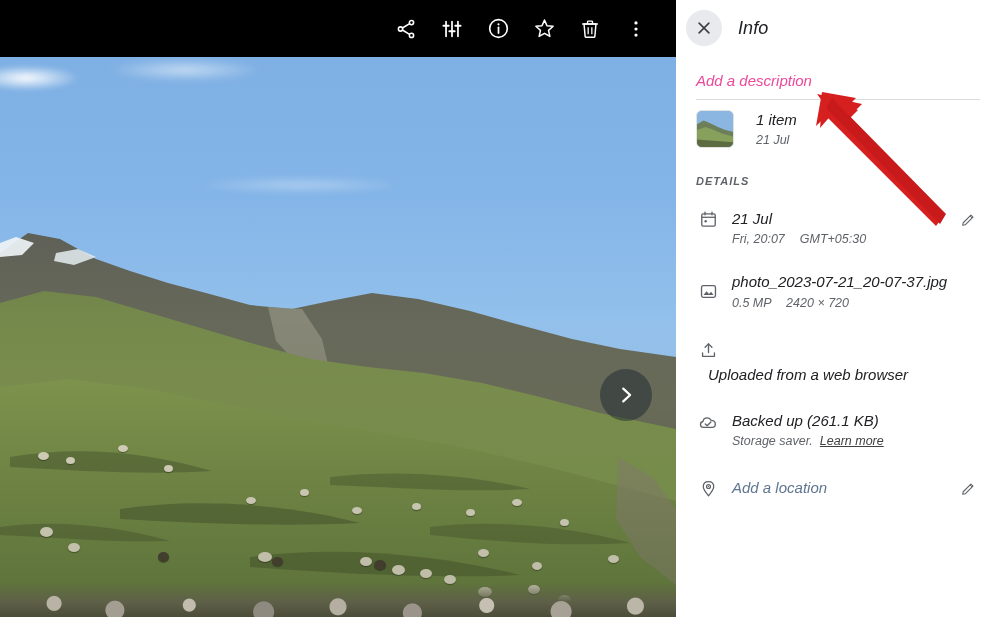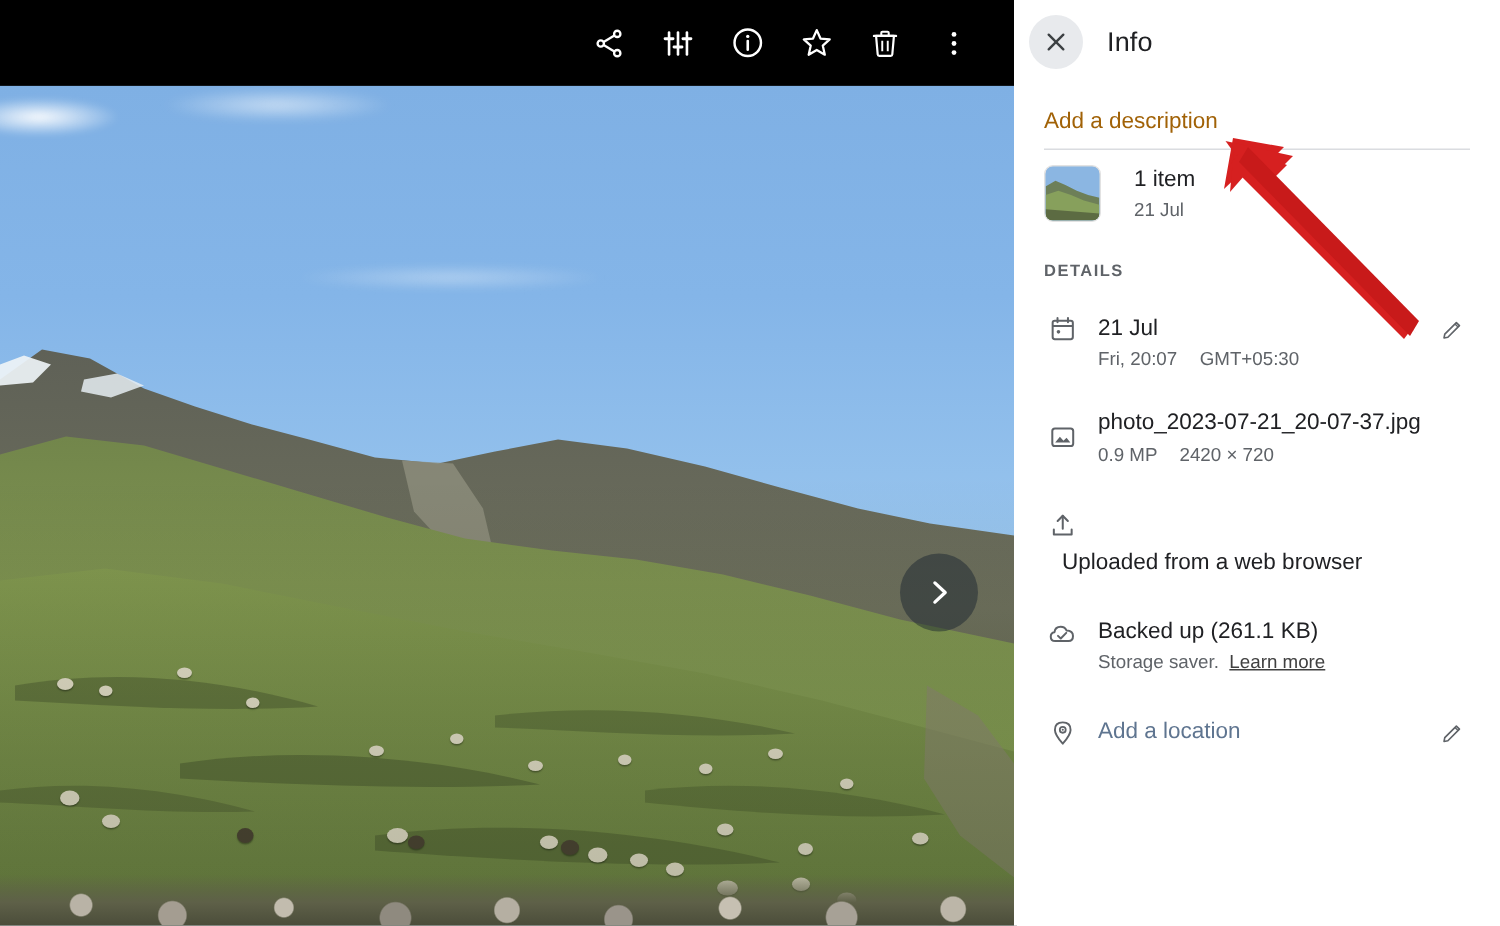--- a/index.html
+++ b/index.html
@@ -12,20 +12,21 @@
     height: 617px;
     overflow: hidden;
     font-family: "Liberation Sans", sans-serif;
     -webkit-font-smoothing: antialiased;
   }
   .app {
     position: relative;
     width: 1000px;
     height: 587px;
     display: flex;
+    font-style: italic;
   }
 
   
   .viewer {
     position: relative;
     width: 676px;
     height: 617px;
     background: #000000;
     overflow: hidden;
     flex: 0 0 676px;
@@ -167,21 +168,21 @@
     letter-spacing: .1px;
   }
   .desc-row {
     margin: 16px 20px 0 20px;
     padding-bottom: 9px;
     border-bottom: 1px solid #dadce0;
     cursor: text;
   }
   .desc-placeholder {
     font-size: 15px;
-    color: #a16207;
+    color: #ec4899;
   }
   .section-label {
     font-size: 11px;
     letter-spacing: 1.0px;
     color: #5f6368;
     font-weight: bold;
     padding: 0 20px;
   }
   .albums-label { margin-top: 25px; }
   .details-label { margin-top: 27px; }
@@ -489,21 +490,21 @@
     <div class="detail-row row-file">
       <div class="detail-icon">
         <svg width="19" height="19" viewBox="0 0 24 24">
           <rect x="3.2" y="4.6" width="17.6" height="14.8" rx="2.2" fill="none" stroke="#5f6368" stroke-width="1.7"></rect>
           <path d="M5.6 16.4 L9.6 11.6 L12.6 15 L15.2 12.4 L18.4 16.4 Z" fill="#5f6368"></path>
         </svg>
       </div>
       <div class="detail-texts">
         <div class="detail-primary">photo_2023-07-21_20-07-37.jpg</div>
         <div class="detail-secondary">
-          <span>0.9 MP</span>
+          <span>0.5 MP</span>
           <span class="gap"></span>
           <span>2420 × 720</span>
         </div>
       </div>
     </div>
 
     <div class="detail-row row-upload">
       <div class="detail-icon">
         <svg width="19" height="19" viewBox="0 0 24 24">
           <path d="M4.5 15.2 L4.5 19.4 L19.5 19.4 L19.5 15.2" fill="none" stroke="#5f6368" stroke-width="1.7" stroke-linecap="round" stroke-linejoin="round"></path>

